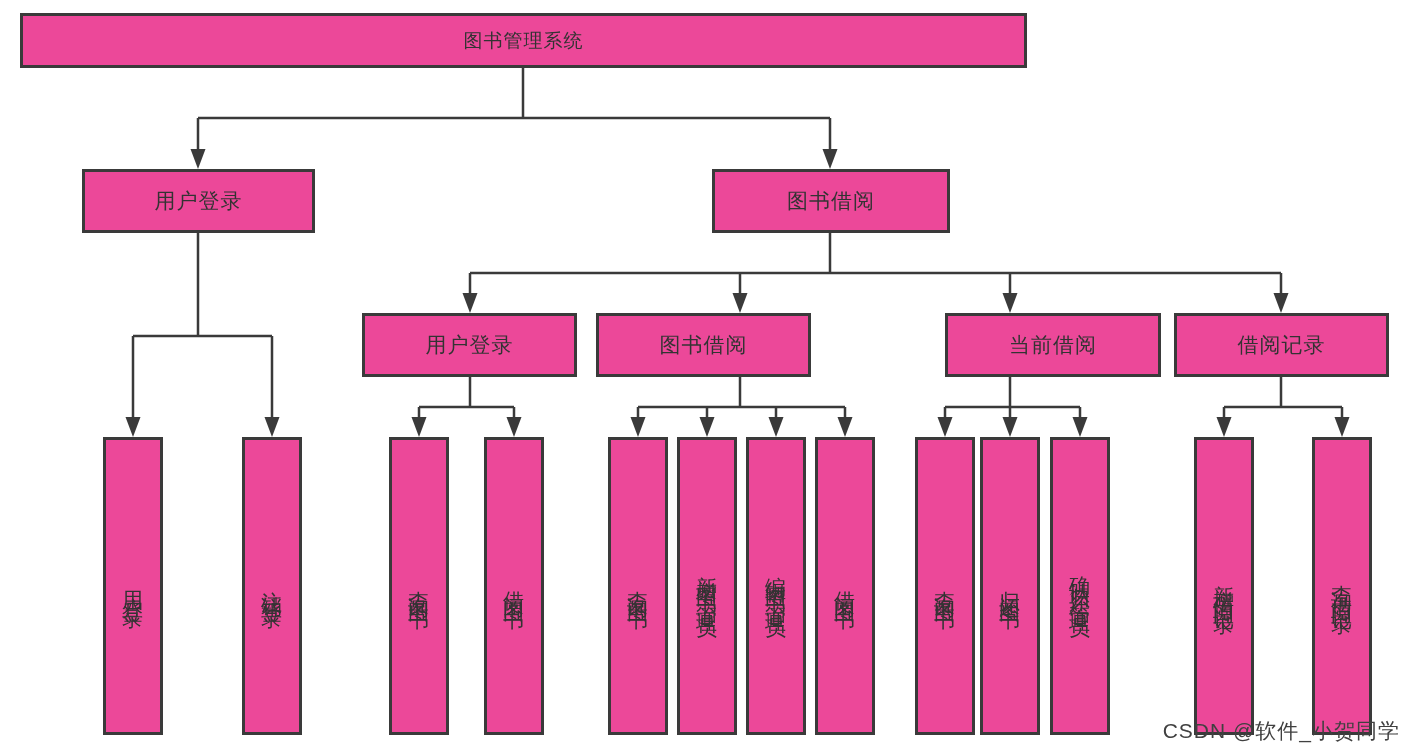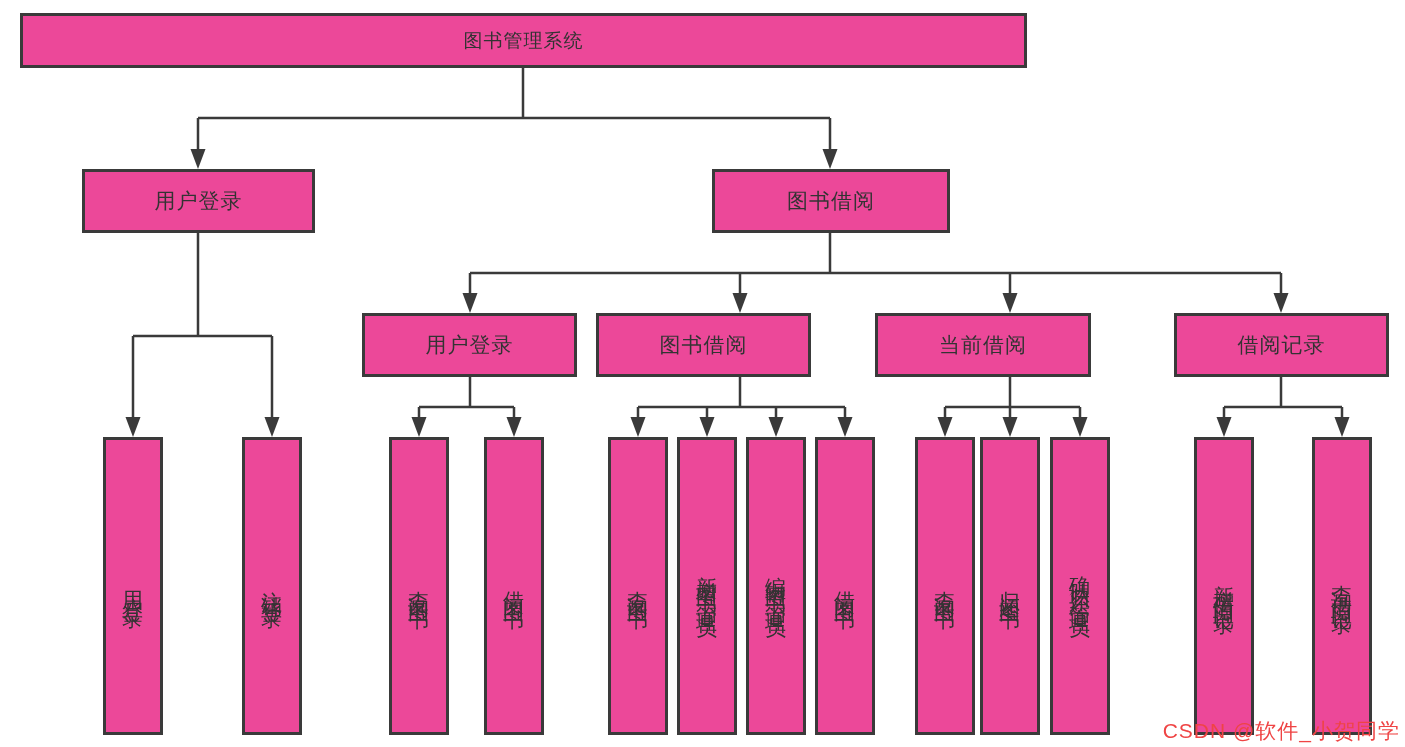--- a/index.html
+++ b/index.html
@@ -36,21 +36,21 @@
     text-orientation: mixed;
     font-size: 21px;
     letter-spacing: 6px;
     line-height: 1;
   }
   .watermark {
     position: absolute;
     right: 5px;
     bottom: 2px;
     font-size: 21px;
-    color: #ef4444;
+    color: #404040;
     letter-spacing: 1px;
     z-index: 3;
     white-space: nowrap;
   }
 </style>
 </head>
 <body>
 
 <div class="canvas">
 
@@ -87,21 +87,21 @@
     </g>
   </svg>
 
   <div class="box root-label" style="left:20px; top:13px; width:1007px; height:55px;">图书管理系统</div>
 
   <div class="box h-label" style="left:82px; top:169px; width:233px; height:64px;">用户登录</div>
   <div class="box h-label" style="left:712px; top:169px; width:238px; height:64px;">图书借阅</div>
 
   <div class="box h-label" style="left:362px; top:313px; width:215px; height:64px;">用户登录</div>
   <div class="box h-label" style="left:596px; top:313px; width:215px; height:64px;">图书借阅</div>
-  <div class="box h-label" style="left:875px; top:313px; width:216px; height:64px;">当前借阅</div>
+  <div class="box h-label" style="left:945px; top:313px; width:216px; height:64px;">当前借阅</div>
   <div class="box h-label" style="left:1174px; top:313px; width:215px; height:64px;text-align:right;">借阅记录</div>
 
   <div class="box leaf" style="left:103px; top:437px; width:60px; height:298px;">用户登录</div>
   <div class="box leaf" style="left:242px; top:437px; width:60px; height:298px;">注销登录</div>
 
   <div class="box leaf" style="left:389px; top:437px; width:60px; height:298px;">查询图书</div>
   <div class="box leaf" style="left:484px; top:437px; width:60px; height:298px;">借阅图书</div>
 
   <div class="box leaf" style="left:608px; top:437px; width:60px; height:298px;">查询图书</div>
   <div class="box leaf" style="left:677px; top:437px; width:60px; height:298px;">新增图书（管理员）</div>

